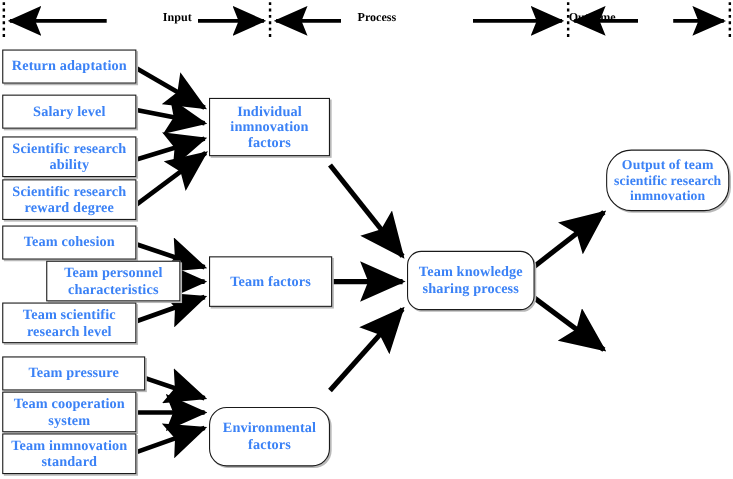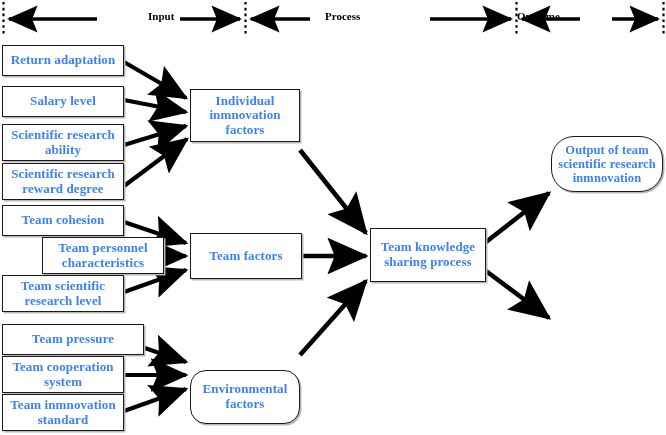--- a/index.html
+++ b/index.html
@@ -134,41 +134,41 @@
   <div class="box" style="left:2px;  top:205px; width:122px; height:31px;">
     <span>Team cohesion</span>
   </div>
   <div class="box" style="left:2px;  top:237px; width:122px; height:37px;margin-left:40px;">
     <span>Team personnel characteristics</span>
   </div>
   <div class="box" style="left:2px;  top:275px; width:122px; height:37px;">
     <span>Team scientific research level</span>
   </div>
 
-  <div class="box" style="left:2px;  top:324px; width:142px; height:31px;">
+  <div class="box" style="left:2px;  top:324px; width:130px; height:31px;">
     <span>Team pressure</span>
   </div>
   <div class="box" style="left:2px;  top:356px; width:122px; height:37px;">
     <span>Team cooperation system</span>
   </div>
   <div class="box" style="left:2px;  top:394px; width:122px; height:37px;">
     <span>Team inmnovation standard</span>
   </div>
 
   <div class="box" style="left:190px; top:89px;  width:110px; height:53px;">
     <span>Individual inmnovation factors</span>
   </div>
   <div class="box" style="left:190px; top:233px; width:112px; height:46px;">
     <span>Team factors</span>
   </div>
   <div class="box" style="left:190px; top:370px; width:110px; height:54px;border-radius:16px;">
     <span>Environmental factors</span>
   </div>
 
-  <div class="box" style="left:370px; top:228px; width:116px; height:54px;">
+  <div class="box" style="left:370px; top:228px; width:116px; height:54px;border-radius:13px;">
     <span>Team knowledge sharing process</span>
   </div>
 
   <div class="box band-small" style="left:551px; top:136px; width:112px; height:56px;">
     <span>Output of team scientific research inmnovation</span>
   </div>
 
 </div>
 
 </body></html>

